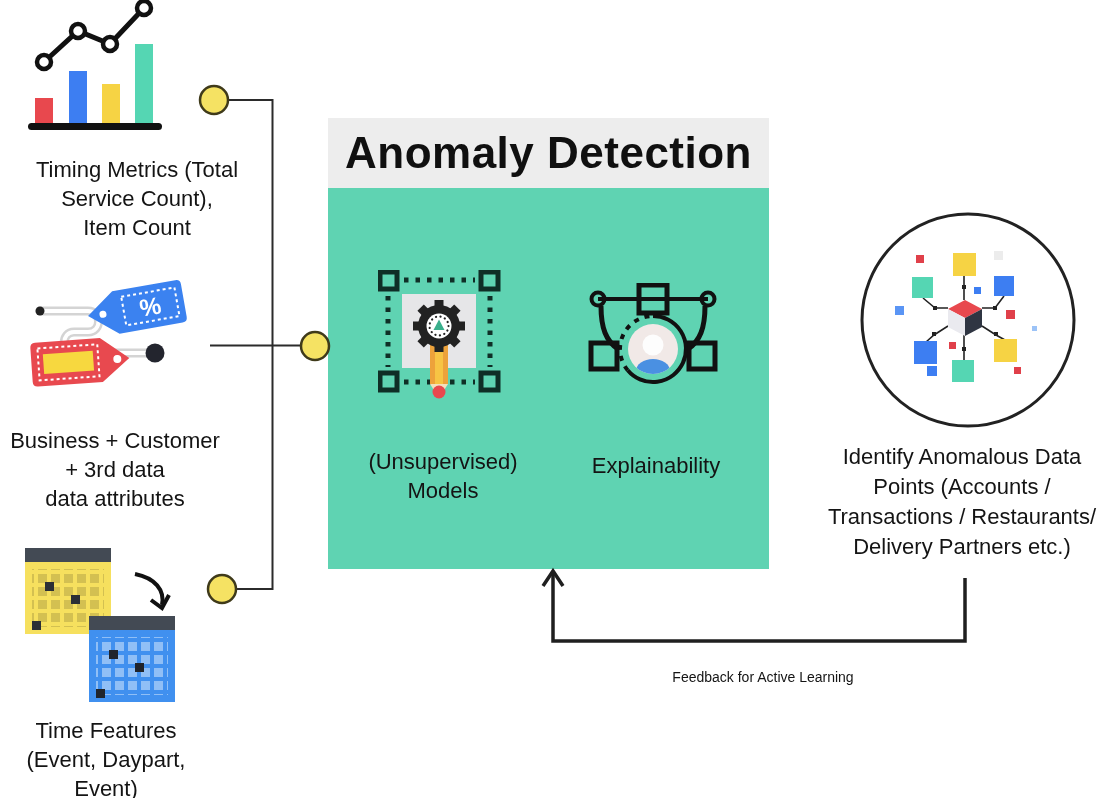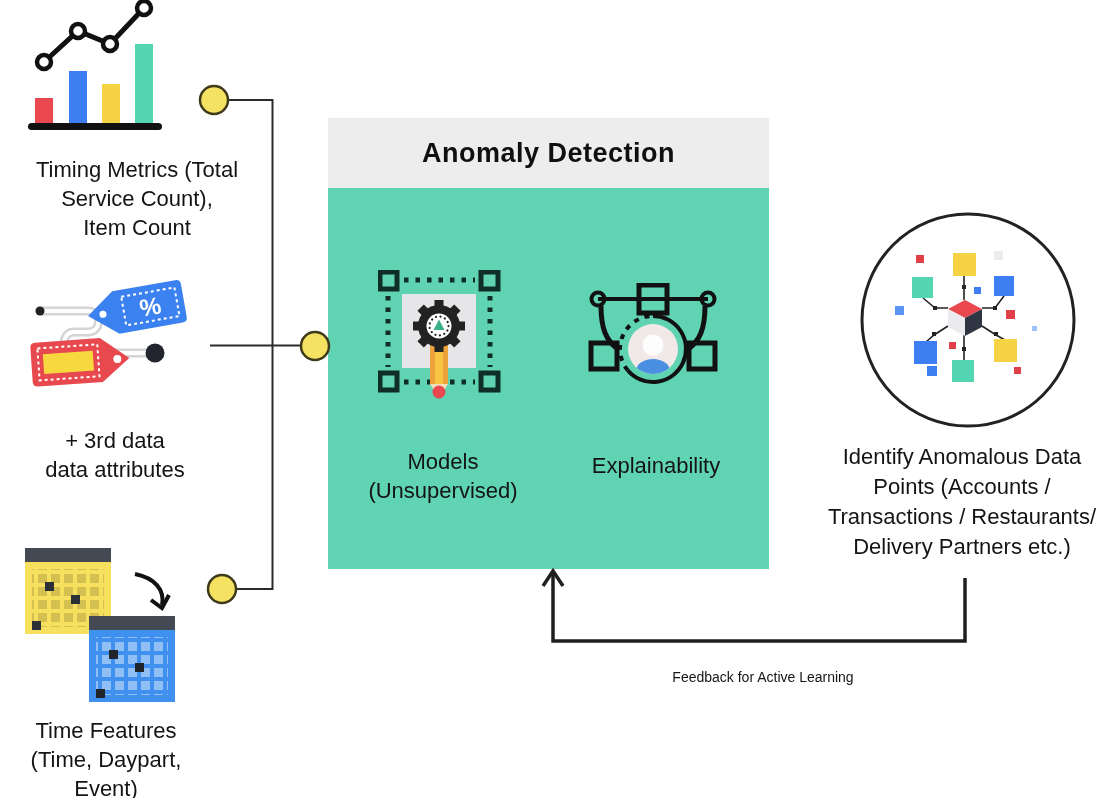--- a/index.html
+++ b/index.html
@@ -7,21 +7,21 @@
     position:relative;width:1112px;height:798px;background:#ffffff;
     font-family:"Liberation Sans", sans-serif;color:#141414;overflow:hidden;
   }
   .abs{position:absolute;}
   svg{display:block;}
   .lbl{position:absolute;text-align:center;font-size:22px;line-height:29px;color:#141414;}
   .lbl span{display:block;}
   .box-header{
     position:absolute;left:328px;top:118px;width:441px;height:70px;background:#ededed;
     display:flex;align-items:center;justify-content:center;
-    font-size:27px;font-weight:700;color:#101010;letter-spacing:.5px;
+    font-size:44px;font-weight:700;color:#101010;letter-spacing:.5px;
   }
   .box-body{position:absolute;left:328px;top:188px;width:441px;height:381px;background:#5fd3b2;}
   .lbl-out{line-height:30px;}
   .lbl-feedback{font-size:14px;}
 </style>
 </head>
 <body>
 
 <div class="diagram">
 
@@ -80,20 +80,21 @@
     </g>
     <g transform="translate(2,68) rotate(-4)">
       <path d="M5,0 H70 L98,22 L70,44 H5 Q0,44 0,39 V5 Q0,0 5,0 Z" fill="#e8494f"></path>
       <rect x="7" y="6" width="60" height="32" fill="none" stroke="#fff" stroke-width="2" stroke-dasharray="3 3"></rect>
       <rect x="12" y="12" width="50" height="20" fill="#f7d83f"></rect>
       <circle cx="86" cy="22" r="4" fill="#fff"></circle>
     </g>
     <circle cx="127" cy="78" r="9.5" fill="#23252e"></circle>
   </svg>
   <div class="lbl" style="left:0px;top:426px;width:230px;">
+    <span>Business + Customer</span>
     <span>+ 3rd data</span>
     <span>data attributes</span>
   </div>
 
   <svg class="abs" style="left:23px;top:548px;" width="155" height="155" viewBox="0 0 155 155">
     <defs>
       <pattern id="cal-dots-dark" width="13" height="13" patternUnits="userSpaceOnUse">
         <rect width="9" height="9" fill="#000" opacity="0.14"></rect>
       </pattern>
       <pattern id="cal-dots-light" width="13" height="13" patternUnits="userSpaceOnUse">
@@ -116,21 +117,21 @@
       <rect x="0" y="0" width="86" height="86" fill="#4090ef"></rect>
       <rect x="0" y="0" width="86" height="14" fill="#434a54"></rect>
       <rect x="7" y="21" width="72" height="58" fill="url(#cal-dots-light)"></rect>
       <rect x="20" y="34" width="9" height="9" fill="#20242b"></rect>
       <rect x="46" y="47" width="9" height="9" fill="#20242b"></rect>
       <rect x="7" y="73" width="9" height="9" fill="#20242b"></rect>
     </g>
   </svg>
   <div class="lbl" style="left:0px;top:716px;width:212px;">
     <span>Time Features</span>
-    <span>(Time, Daypart,</span>
+    <span>(Event, Daypart,</span>
     <span>Event)</span>
   </div>
 
   <svg class="abs" style="left:378px;top:270px;z-index:2;" width="128" height="152" viewBox="0 0 128 152">
     <g stroke="#0f2e26" stroke-width="5" fill="none">
       <rect x="2" y="2" width="17" height="17"></rect>
         <rect x="103" y="2" width="17" height="17"></rect>
       <rect x="2" y="103" width="17" height="17"></rect>
         <rect x="103" y="103" width="17" height="17"></rect>
       <line x1="26" y1="10" x2="97" y2="10" stroke-dasharray="4.5 7"></line>
@@ -157,22 +158,22 @@
         <rect x="56.5" y="30" width="9" height="9" transform="rotate(270 61 56)"></rect>
         <rect x="56.5" y="30" width="9" height="9" transform="rotate(315 61 56)"></rect>
       </g>
       <circle cx="61" cy="56" r="21" fill="#222"></circle>
       <circle cx="61" cy="56" r="12.5" fill="#fff"></circle>
       <circle cx="61" cy="56" r="9.5" fill="none" stroke="#222" stroke-width="2.2" stroke-dasharray="0.1 4.5" stroke-linecap="round"></circle>
       <polygon points="61,49.5 55.5,60 66.5,60" fill="#3aaf8c"></polygon>
     </g>
   </svg>
   <div class="lbl" style="left:338px;top:447px;width:210px;z-index:2;">
+    <span>(Unsupervised)</span>
     <span>Models</span>
-    <span>(Unsupervised)</span>
   </div>
 
   <svg class="abs" style="left:588px;top:283px;z-index:2;" width="130" height="113" viewBox="0 0 130 113">
     <defs>
         <clipPath id="avatar-clip">
           <circle cx="65" cy="66" r="25"></circle>
         </clipPath>
       </defs>
     <g stroke="#111" fill="none">
       <line x1="10" y1="16" x2="120" y2="16" stroke-width="4"></line>

